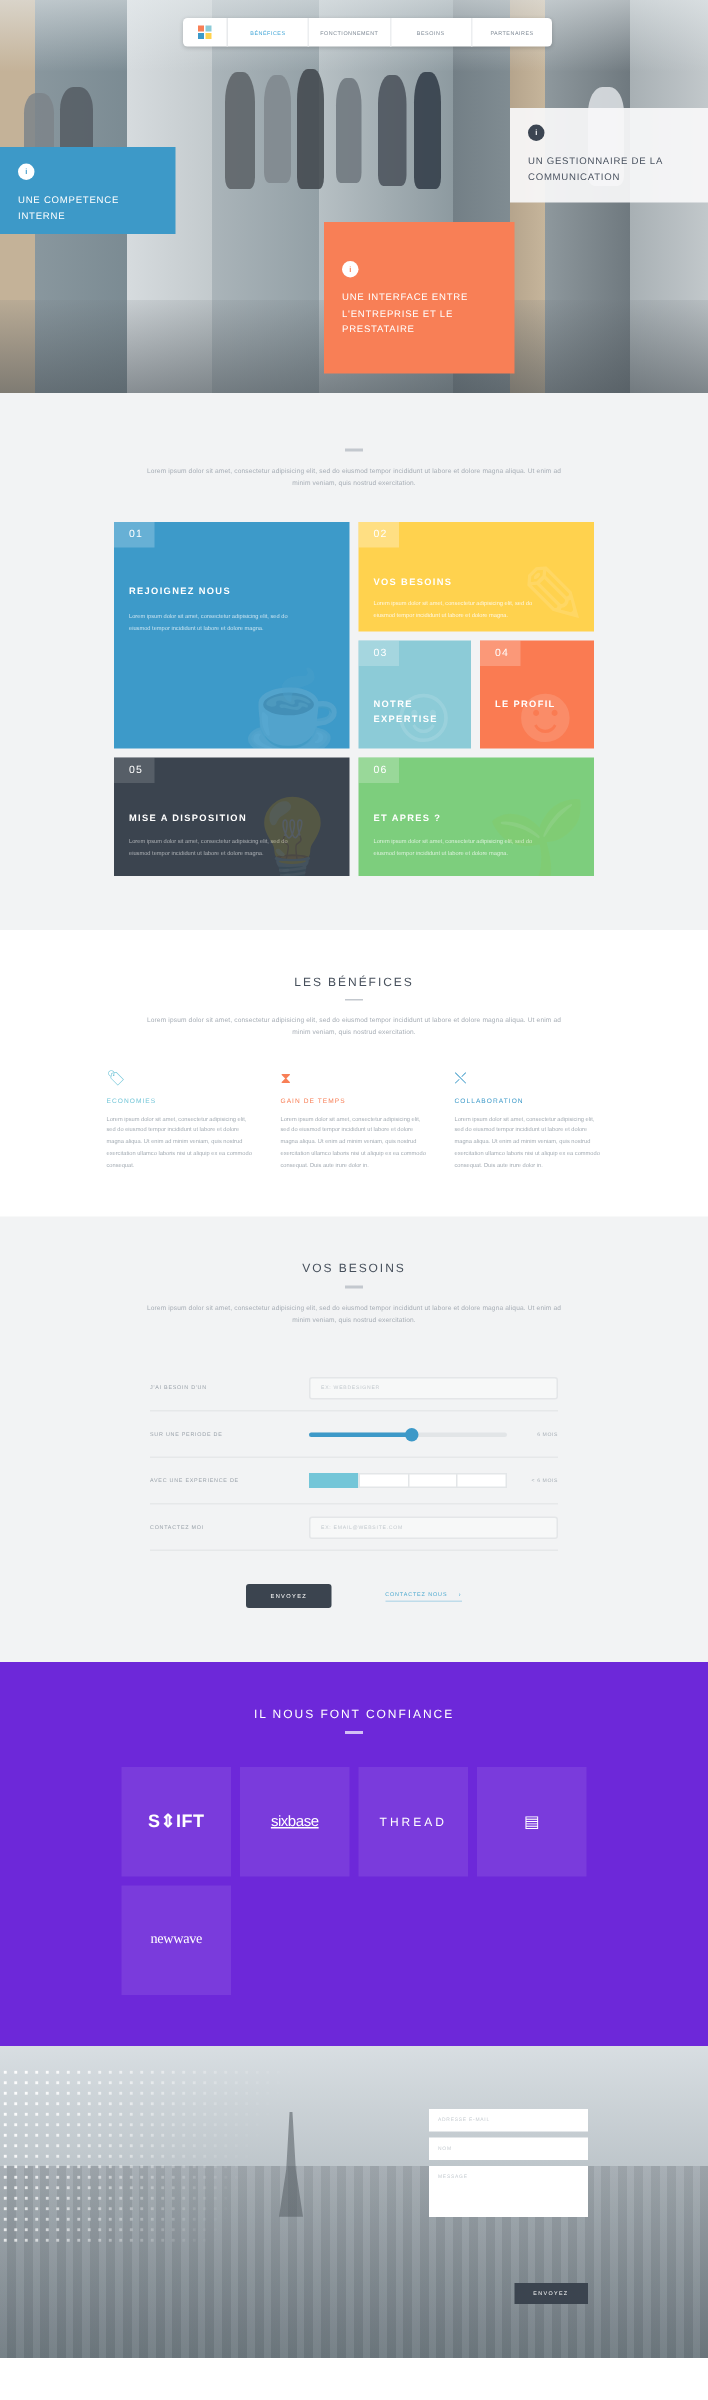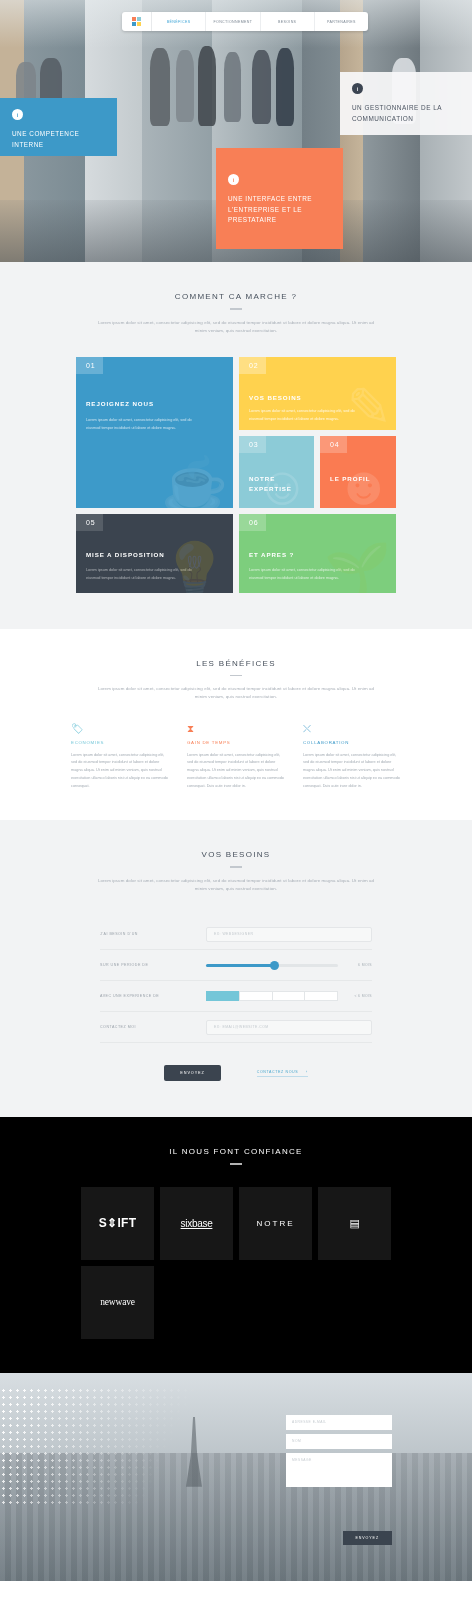--- a/index.html
+++ b/index.html
@@ -282,21 +282,21 @@
   .btn-link {
     font-size: 3.6px; letter-spacing: 0.6px;
     color: #4aa8cf;
     border-bottom: 1px solid #bfdcea;
     padding-bottom: 2px;
     cursor: pointer;
   }
   .btn-link .arr { margin-left: 6px; border-bottom: none; }
 
   
-  .partners { background: #000000; padding: 30px 0 34px; }
+  .partners { background: #6d28d9; padding: 30px 0 34px; }
   .partners .sec-head { padding-top: 0; }
   .partners .sec-title { color: #ffffff; }
   .partners .sec-rule { background: rgba(255,255,255,0.7); }
   .logos { width: 310px; margin: 22px auto 0; display: flex; flex-wrap: wrap; gap: 6px; }
   .logo-cell {
     width: 73px; height: 73px;
     background: rgba(255,255,255,0.09);
     display: flex; align-items: center; justify-content: center;
     color: #ffffff;
     cursor: pointer;
@@ -395,21 +395,20 @@
   </div>
 
   <div class="hero-card card-orange">
     <div class="badge">i</div>
     <div class="ctitle">UNE INTERFACE ENTRE L'ENTREPRISE ET LE PRESTATAIRE</div>
   </div>
 </div>
 
 <div class="section how">
   <div class="sec-head">
-    <div class="sec-title">COMMENT CA MARCHE ?</div>
     <div class="sec-rule"></div>
     <div class="sec-sub">Lorem ipsum dolor sit amet, consectetur adipisicing elit, sed do eiusmod tempor incididunt ut labore et dolore magna aliqua. Ut enim ad minim veniam, quis nostrud exercitation.</div>
   </div>
 
   <div class="grid-wrap">
     <div class="grid-row">
       <div class="card c-blue cell-01">
         <div class="num">01</div>
         <h3>REJOIGNEZ NOUS</h3>
         <p>Lorem ipsum dolor sit amet, consectetur adipisicing elit, sed do eiusmod tempor incididunt ut labore et dolore magna.</p>
@@ -542,21 +541,21 @@
     <div class="sec-rule"></div>
   </div>
   <div class="logos">
     <div class="logo-cell">
         <span class="logo-text logo-shift">S⇕IFT</span>
       </div>
     <div class="logo-cell">
         <span class="logo-text logo-sixbase">sixbase</span>
       </div>
     <div class="logo-cell">
-        <span class="logo-text logo-thread">NOTRE</span>
+        <span class="logo-text logo-thread">THREAD</span>
       </div>
     <div class="logo-cell">
         <span class="logo-text">▤</span>
       </div>
     <div class="logo-cell">
         <span class="logo-text logo-newwave">newwave</span>
       </div>
   </div>
 </div>
 

